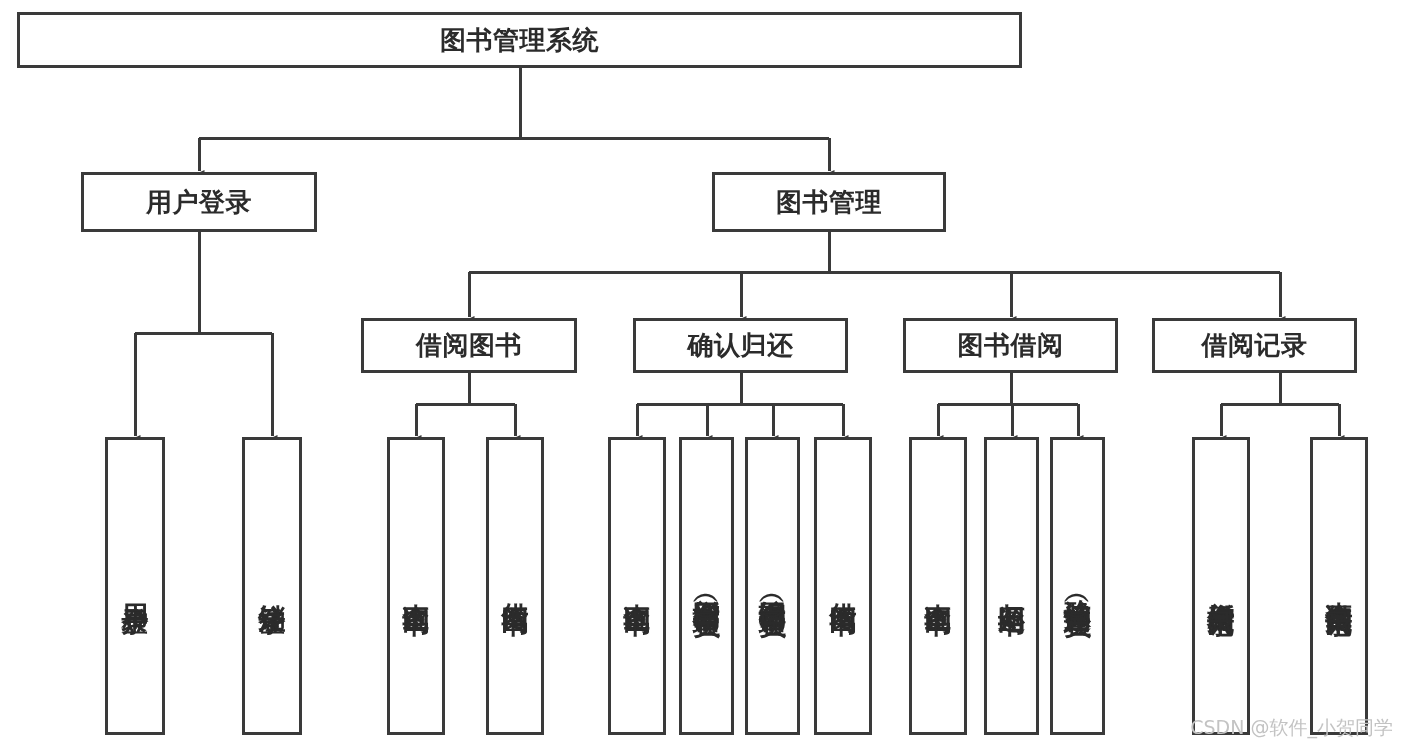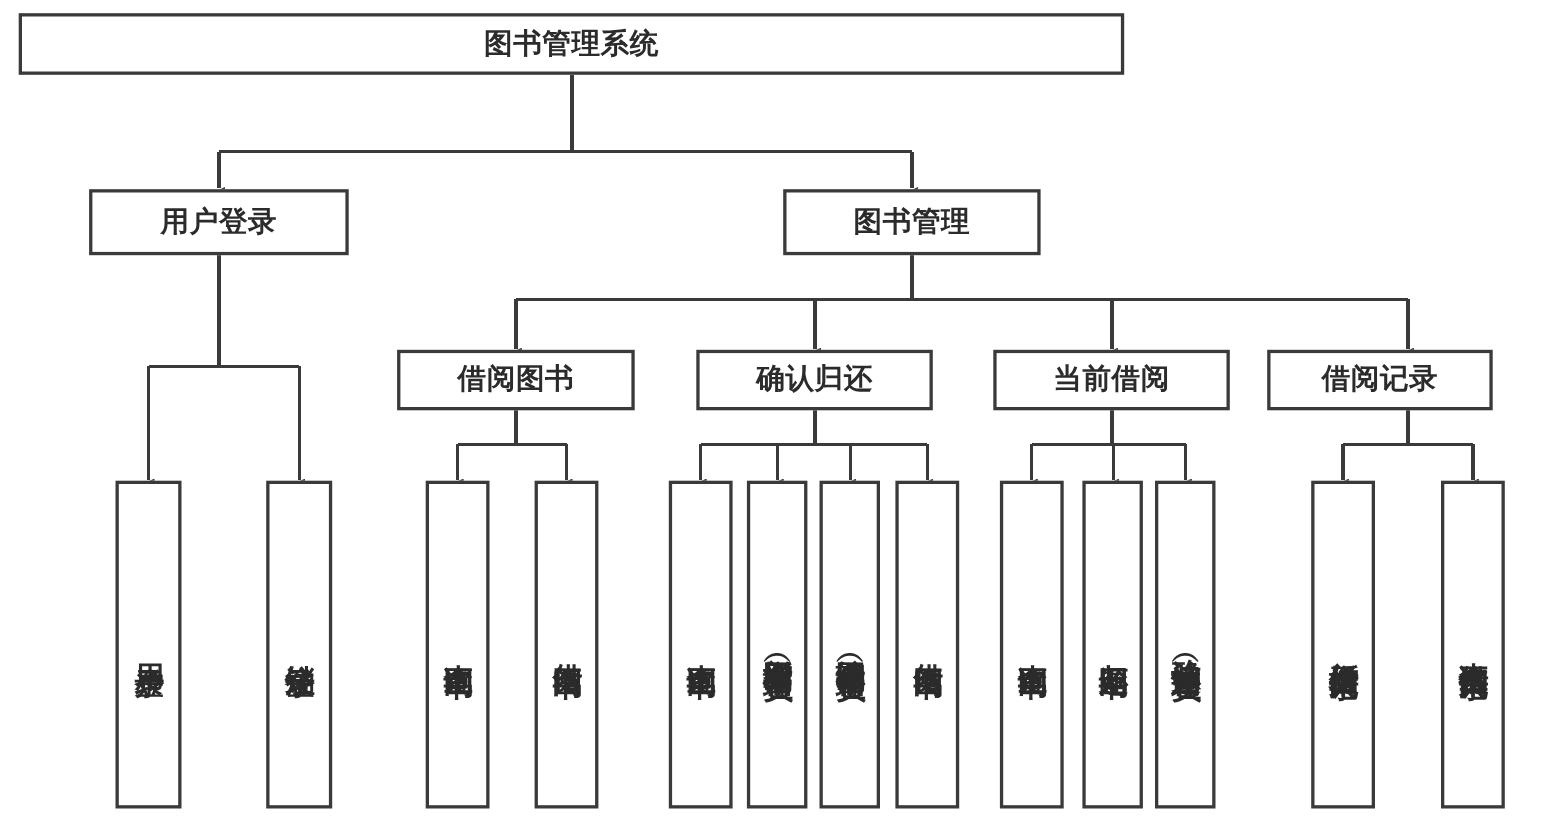--- a/index.html
+++ b/index.html
@@ -122,21 +122,21 @@
       <div class="node-box horizontal" style="left: 712px; top: 172px; width: 234px; height: 60px;">
         <span class="node-label">图书管理</span>
       </div>
       <div class="node-box horizontal" style="left: 361px; top: 318px; width: 216px; height: 55px;">
         <span class="node-label">借阅图书</span>
       </div>
       <div class="node-box horizontal" style="left: 633px; top: 318px; width: 215px; height: 55px;">
         <span class="node-label">确认归还</span>
       </div>
       <div class="node-box horizontal" style="left: 903px; top: 318px; width: 215px; height: 55px;">
-        <span class="node-label">当前借阅</span>
+        <span class="node-label">图书借阅</span>
       </div>
       <div class="node-box horizontal" style="left: 1152px; top: 318px; width: 205px; height: 55px;">
         <span class="node-label">借阅记录</span>
       </div>
       <div class="node-box vertical" style="left: 105px; top: 437px; width: 60px; height: 298px;">
         <span class="node-label">用户登录</span>
       </div>
       <div class="node-box vertical" style="left: 242px; top: 437px; width: 60px; height: 298px;">
         <span class="node-label">注销登录</span>
       </div>
@@ -168,13 +168,14 @@
         <span class="node-label">确认归还（管理员）</span>
       </div>
       <div class="node-box vertical" style="left: 1192px; top: 437px; width: 58px; height: 298px;">
         <span class="node-label">新增借阅记录</span>
       </div>
       <div class="node-box vertical" style="left: 1310px; top: 437px; width: 58px; height: 298px;">
         <span class="node-label">查询借阅记录</span>
       </div>
     </div>
 
+  <div id="watermark">CSDN @软件_小贺同学</div>
 </div>
 
 </body></html>

